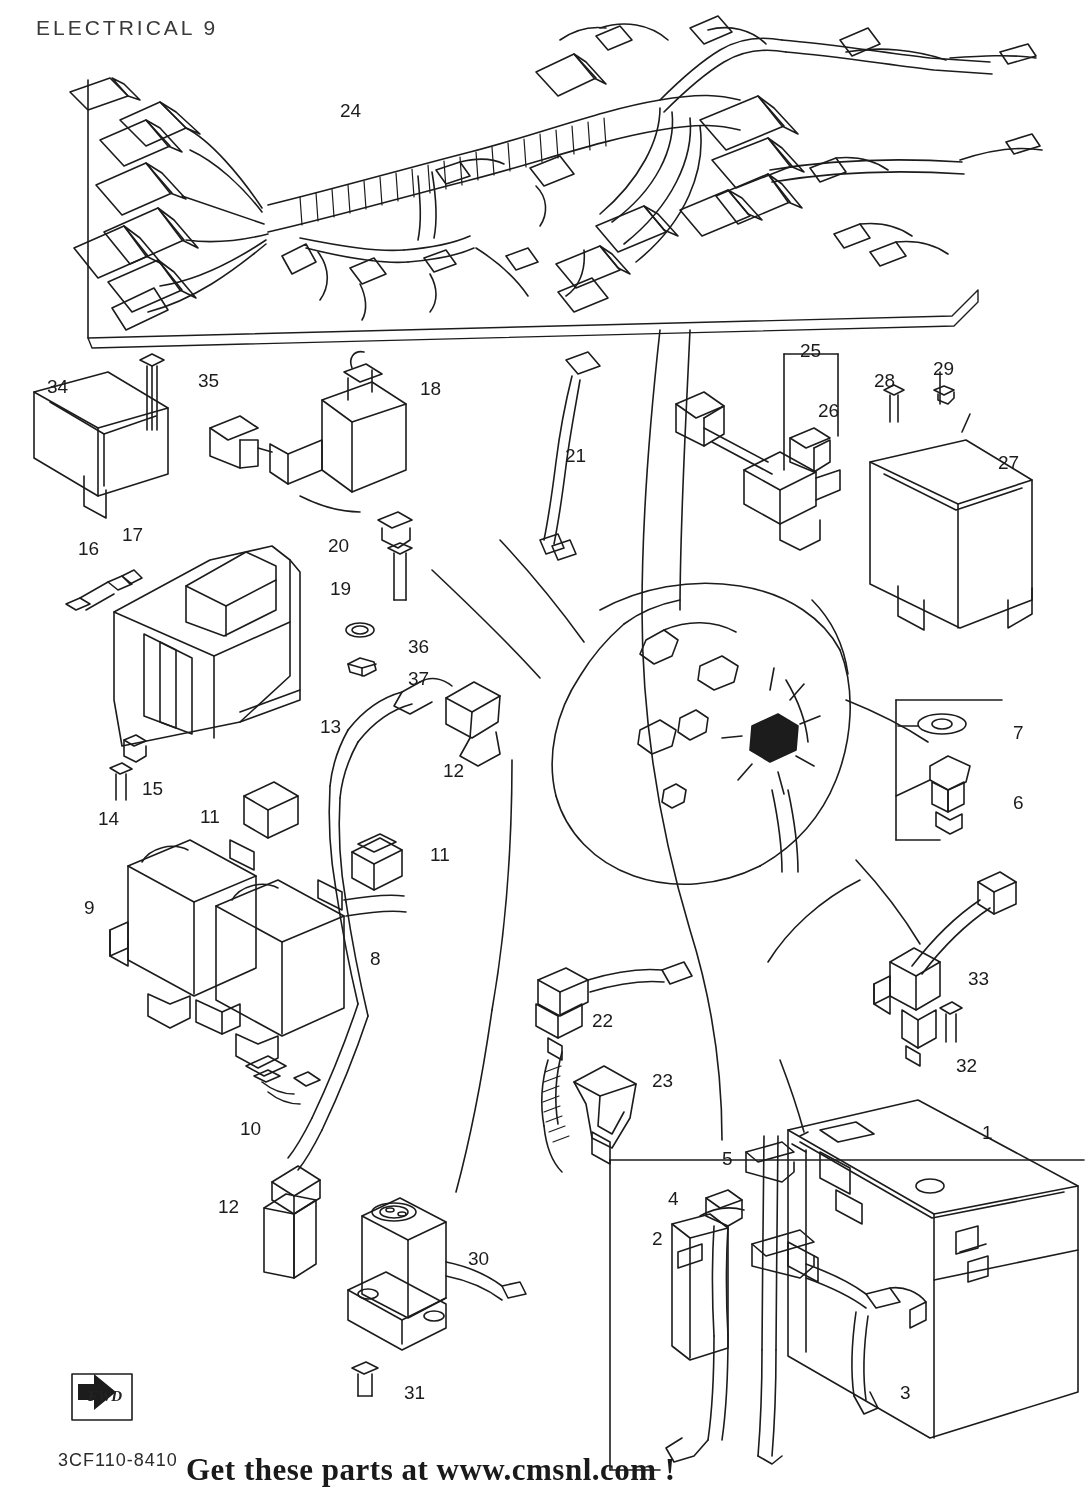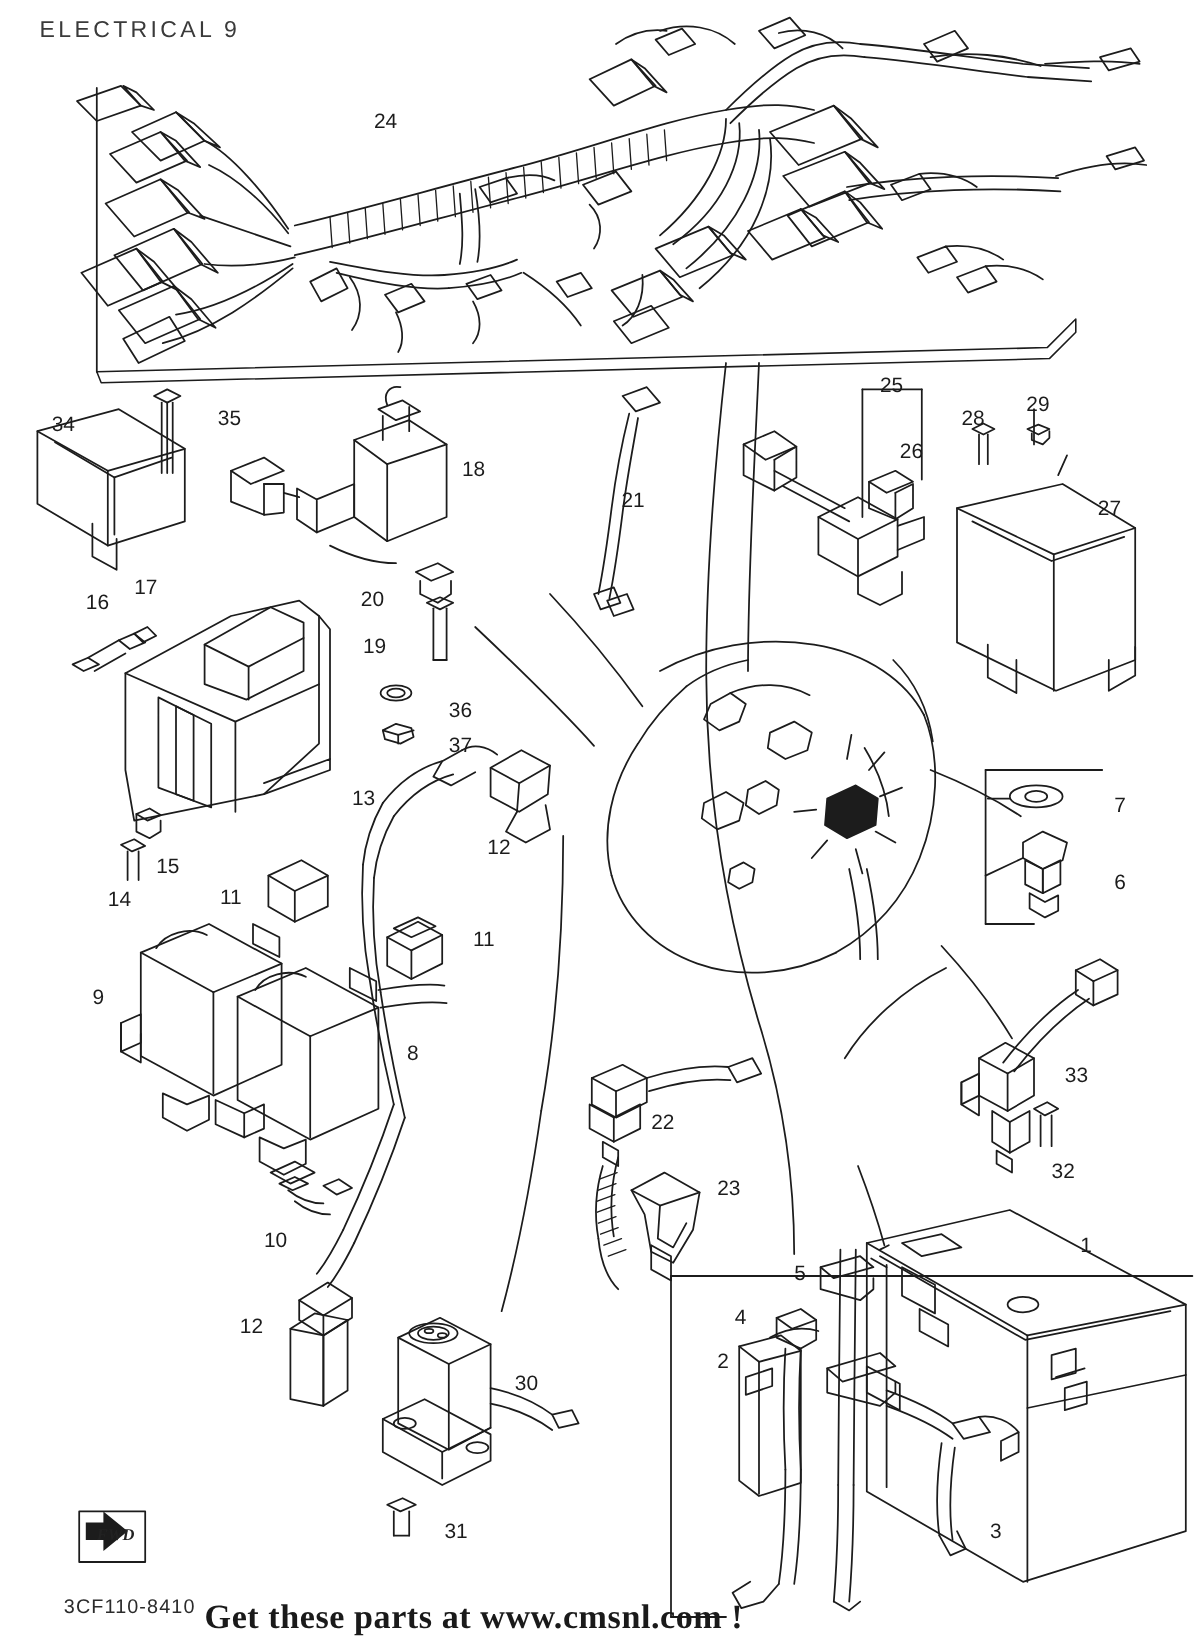--- a/index.html
+++ b/index.html
@@ -577,21 +577,21 @@
       <path d="M72,1374 L132,1374 L132,1420 L72,1420 Z"></path>
       <path d="M78,1384 L94,1384 L94,1374 L116,1392 L94,1410 L94,1400 L78,1400 Z" fill="#1c1c1c" stroke="none"></path>
     </g>
   </svg>
   <div id="fwd-label">FWD</div>
 
   <div id="callouts">
       <div class="callout" style="left: 340px; top: 100px; text-align: center;">24</div>
       <div class="callout" style="left: 47px; top: 352px; margin-top: 24px;">34</div>
       <div class="callout" style="left: 198px; top: 370px;">35</div>
-      <div class="callout" style="left: 420px; top: 417px;">18</div>
+      <div class="callout" style="left: 420px; top: 378px;">18</div>
       <div class="callout" style="left: 565px; top: 445px;">21</div>
       <div class="callout" style="left: 800px; top: 340px;">25</div>
       <div class="callout" style="left: 874px; top: 370px;">28</div>
       <div class="callout" style="left: 933px; top: 358px;">29</div>
       <div class="callout" style="left: 818px; top: 400px;">26</div>
       <div class="callout" style="left: 998px; top: 452px;">27</div>
       <div class="callout" style="left: 78px; top: 538px;">16</div>
       <div class="callout" style="left: 122px; top: 524px;">17</div>
       <div class="callout" style="left: 328px; top: 535px;">20</div>
       <div class="callout" style="left: 330px; top: 578px;">19</div>

